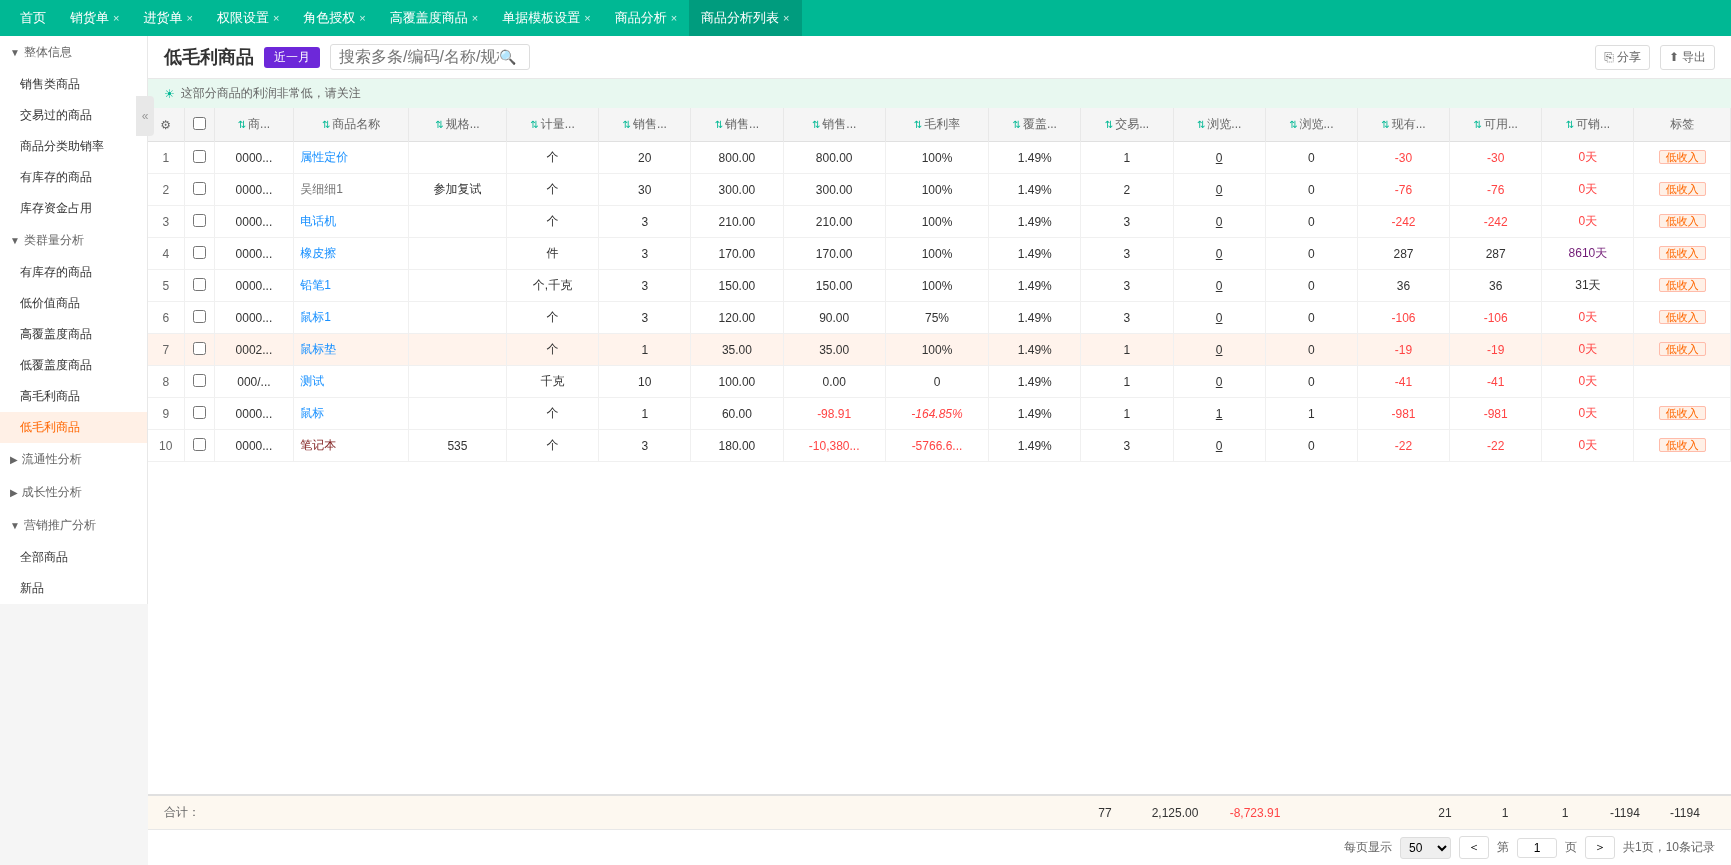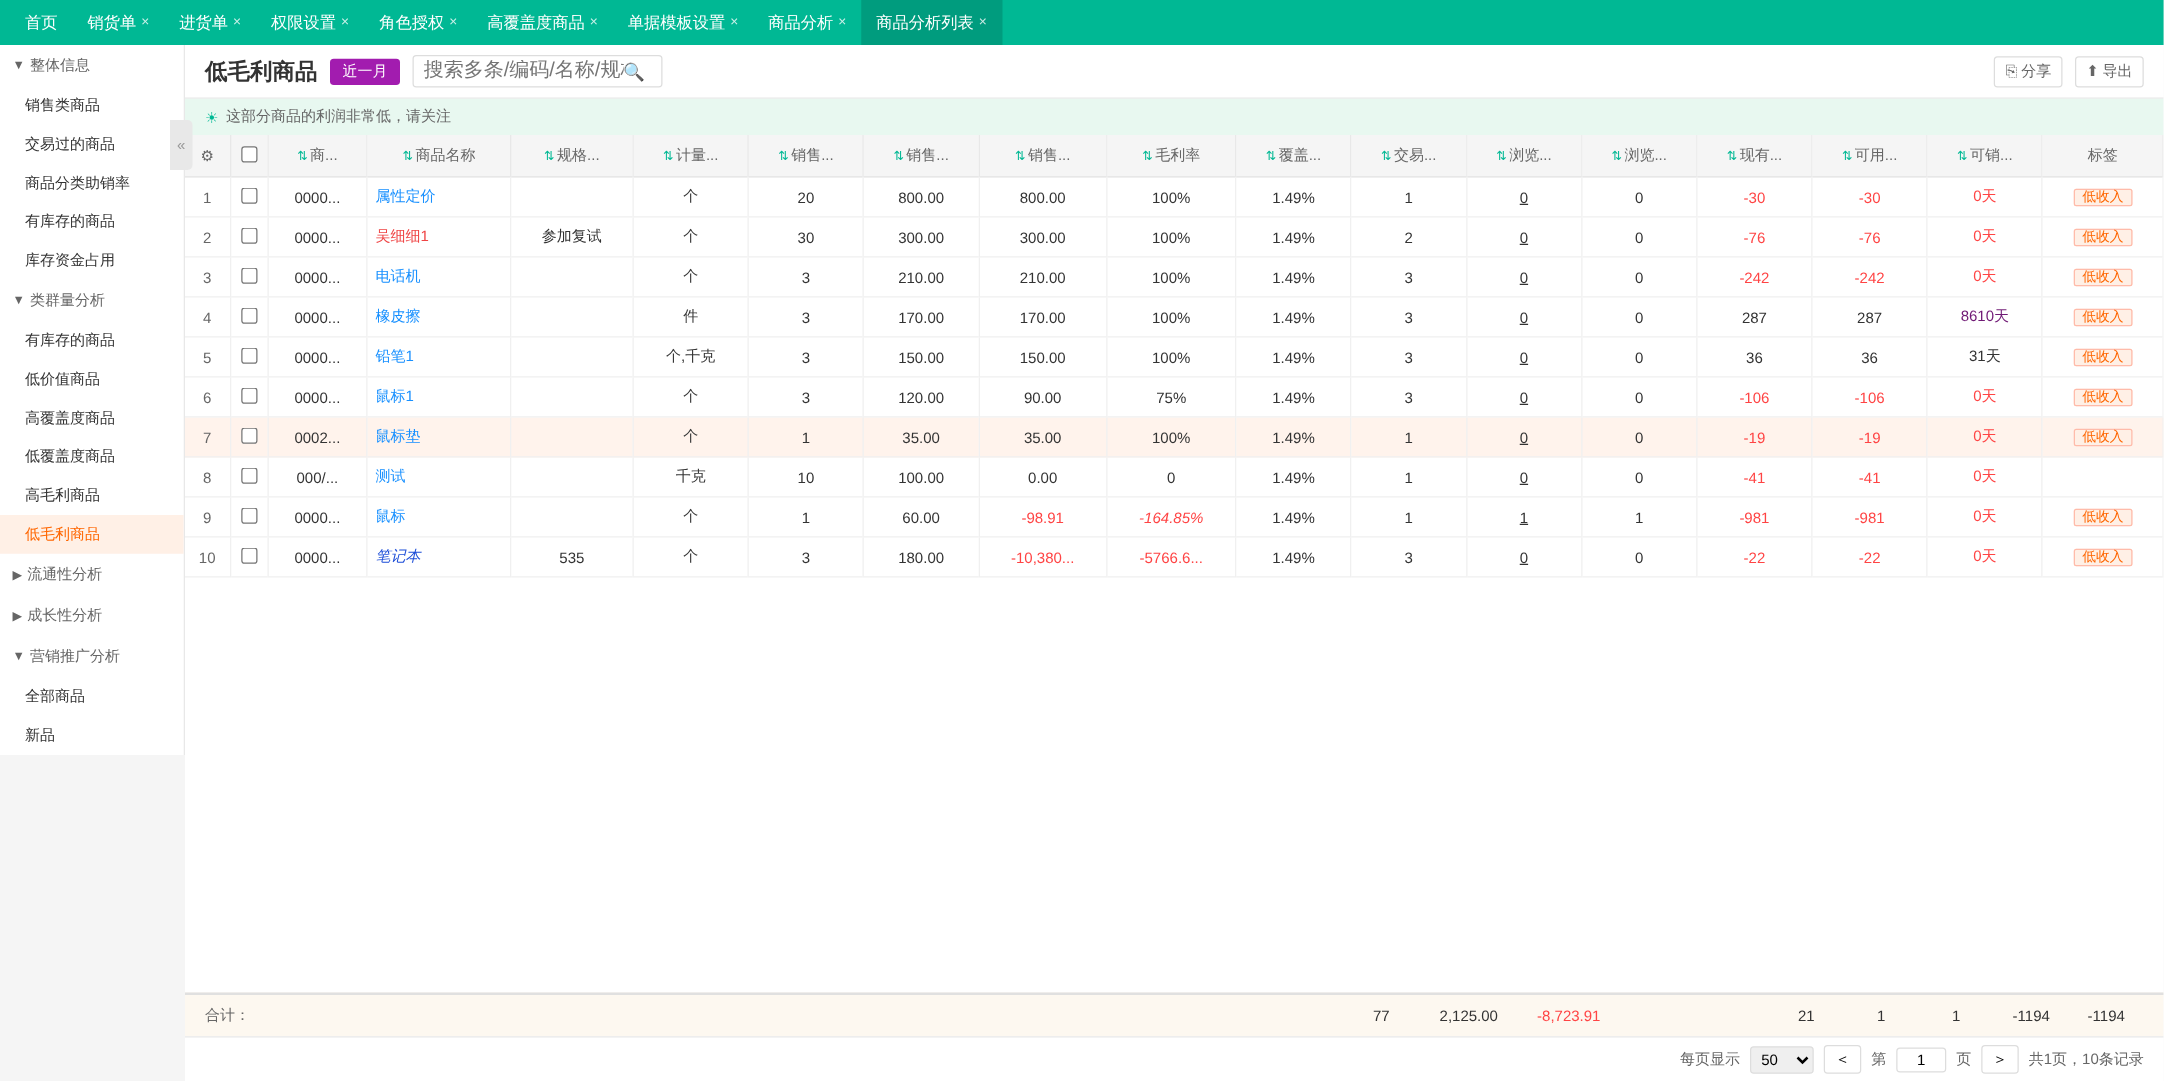--- a/index.html
+++ b/index.html
@@ -86,21 +86,21 @@
       border-bottom: 1px solid #e8e8e8;
       background: #fff;
     }
     .page-title {
       font-size: 18px;
       font-weight: bold;
       color: #333;
       margin-right: 10px;
     }
     .period-btn {
-      background: #a21caf;
+      background: #6d28d9;
       color: #fff;
       border: none;
       padding: 2px 10px;
       border-radius: 3px;
       font-size: 12px;
       cursor: pointer;
       margin-right: 10px;
     }
     .search-box {
       border: 1px solid #ddd;
@@ -415,21 +415,21 @@
     <td>0</td>
     <td style="color:#ff4444;">-30</td>
     <td style="color:#ff4444;">-30</td>
     <td style="color:#ff4444;">0天</td>
     <td><span class="tag-badge low-income">低收入</span></td>
   </tr>
             <tr>
     <td style="color:#666;">2</td>
     <td><input type="checkbox" style=""></td>
     <td style="color:#333;">0000...</td>
-    <td class="left" style="color:#ef4444;cursor:pointer;">吴细细1</td>
+    <td class="left" style="color:#737373;cursor:pointer;">吴细细1</td>
     <td>参加复试</td>
     <td>个</td>
     <td>30</td>
     <td>300.00</td>
     <td style="">300.00</td>
     <td style="">100%</td>
     <td>1.49%</td>
     <td>2</td>
     <td style="text-decoration:underline;cursor:pointer;">0</td>
     <td>0</td>
@@ -575,21 +575,21 @@
     <td>1</td>
     <td style="color:#ff4444;">-981</td>
     <td style="color:#ff4444;">-981</td>
     <td style="color:#ff4444;">0天</td>
     <td><span class="tag-badge low-income">低收入</span></td>
   </tr>
             <tr>
     <td style="color:#666;">10</td>
     <td><input type="checkbox" style=""></td>
     <td style="color:#333;">0000...</td>
-    <td class="left" style="color:#1d4ed8;cursor:pointer;font-style:italic;">笔记本</td>
+    <td class="left" style="color:#7f1d1d;cursor:pointer;">笔记本</td>
     <td>535</td>
     <td>个</td>
     <td>3</td>
     <td>180.00</td>
     <td style="color:#ff4444;">-10,380...</td>
     <td style="color:#ff4444;">-5766.6...</td>
     <td>1.49%</td>
     <td>3</td>
     <td style="text-decoration:underline;cursor:pointer;">0</td>
     <td>0</td>

